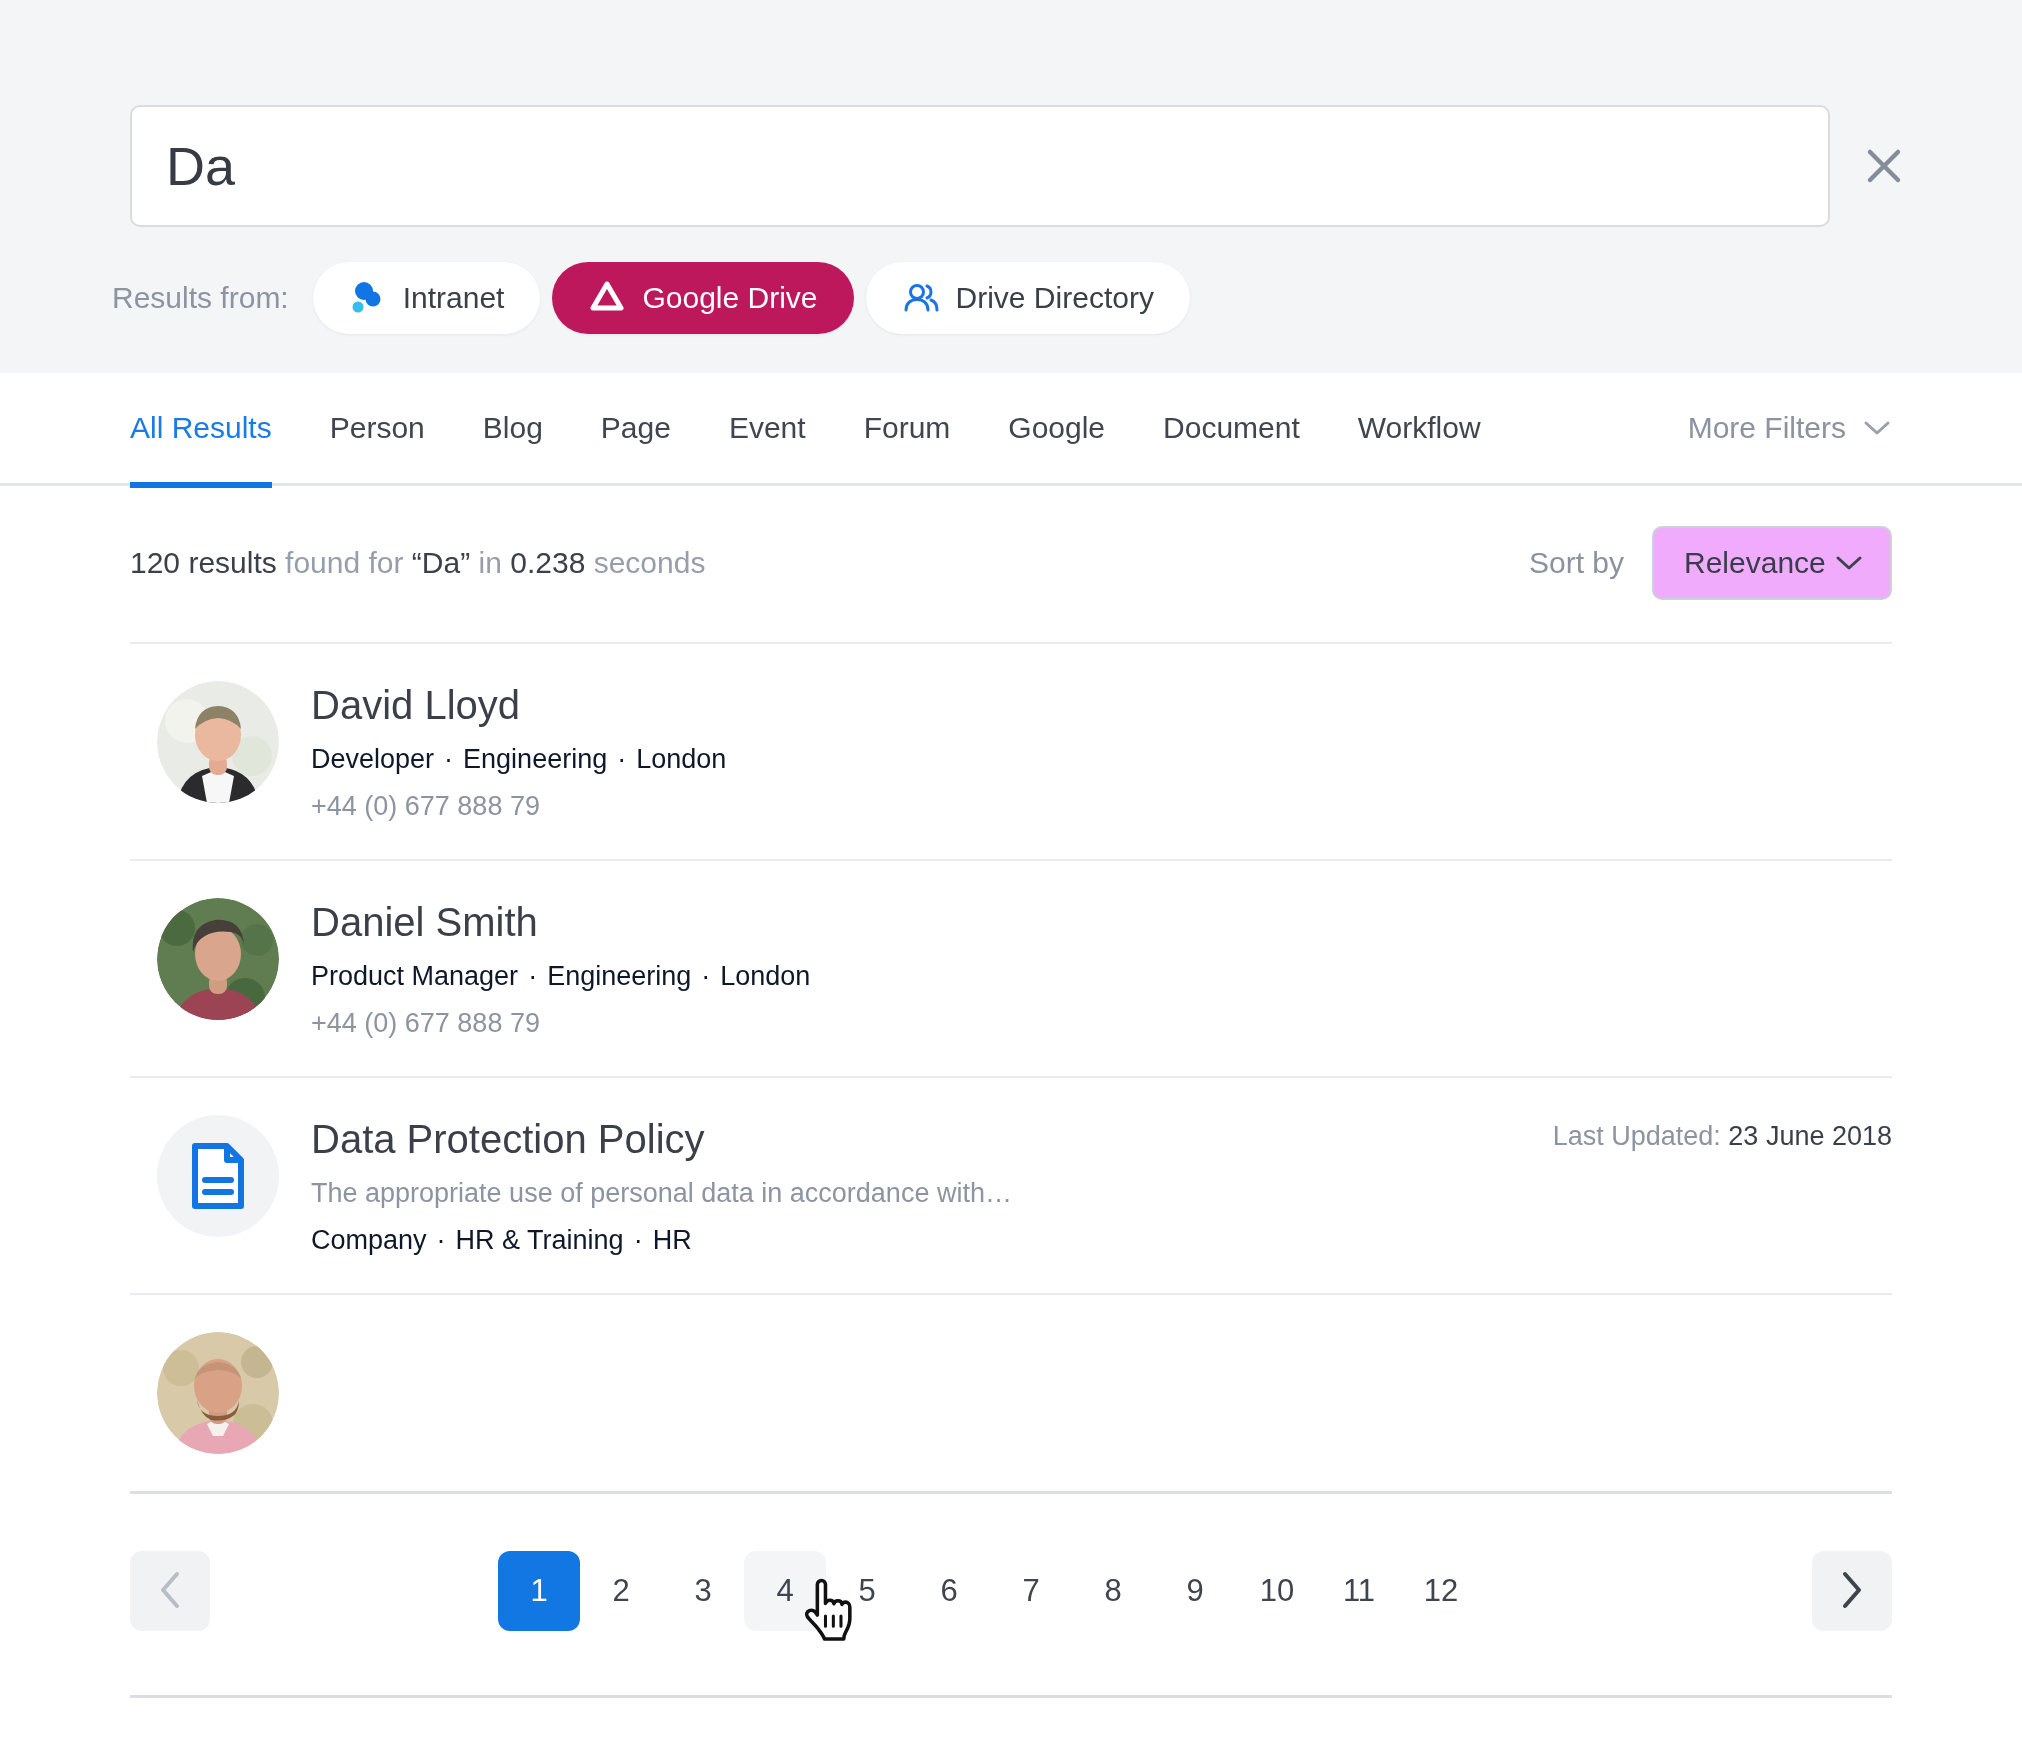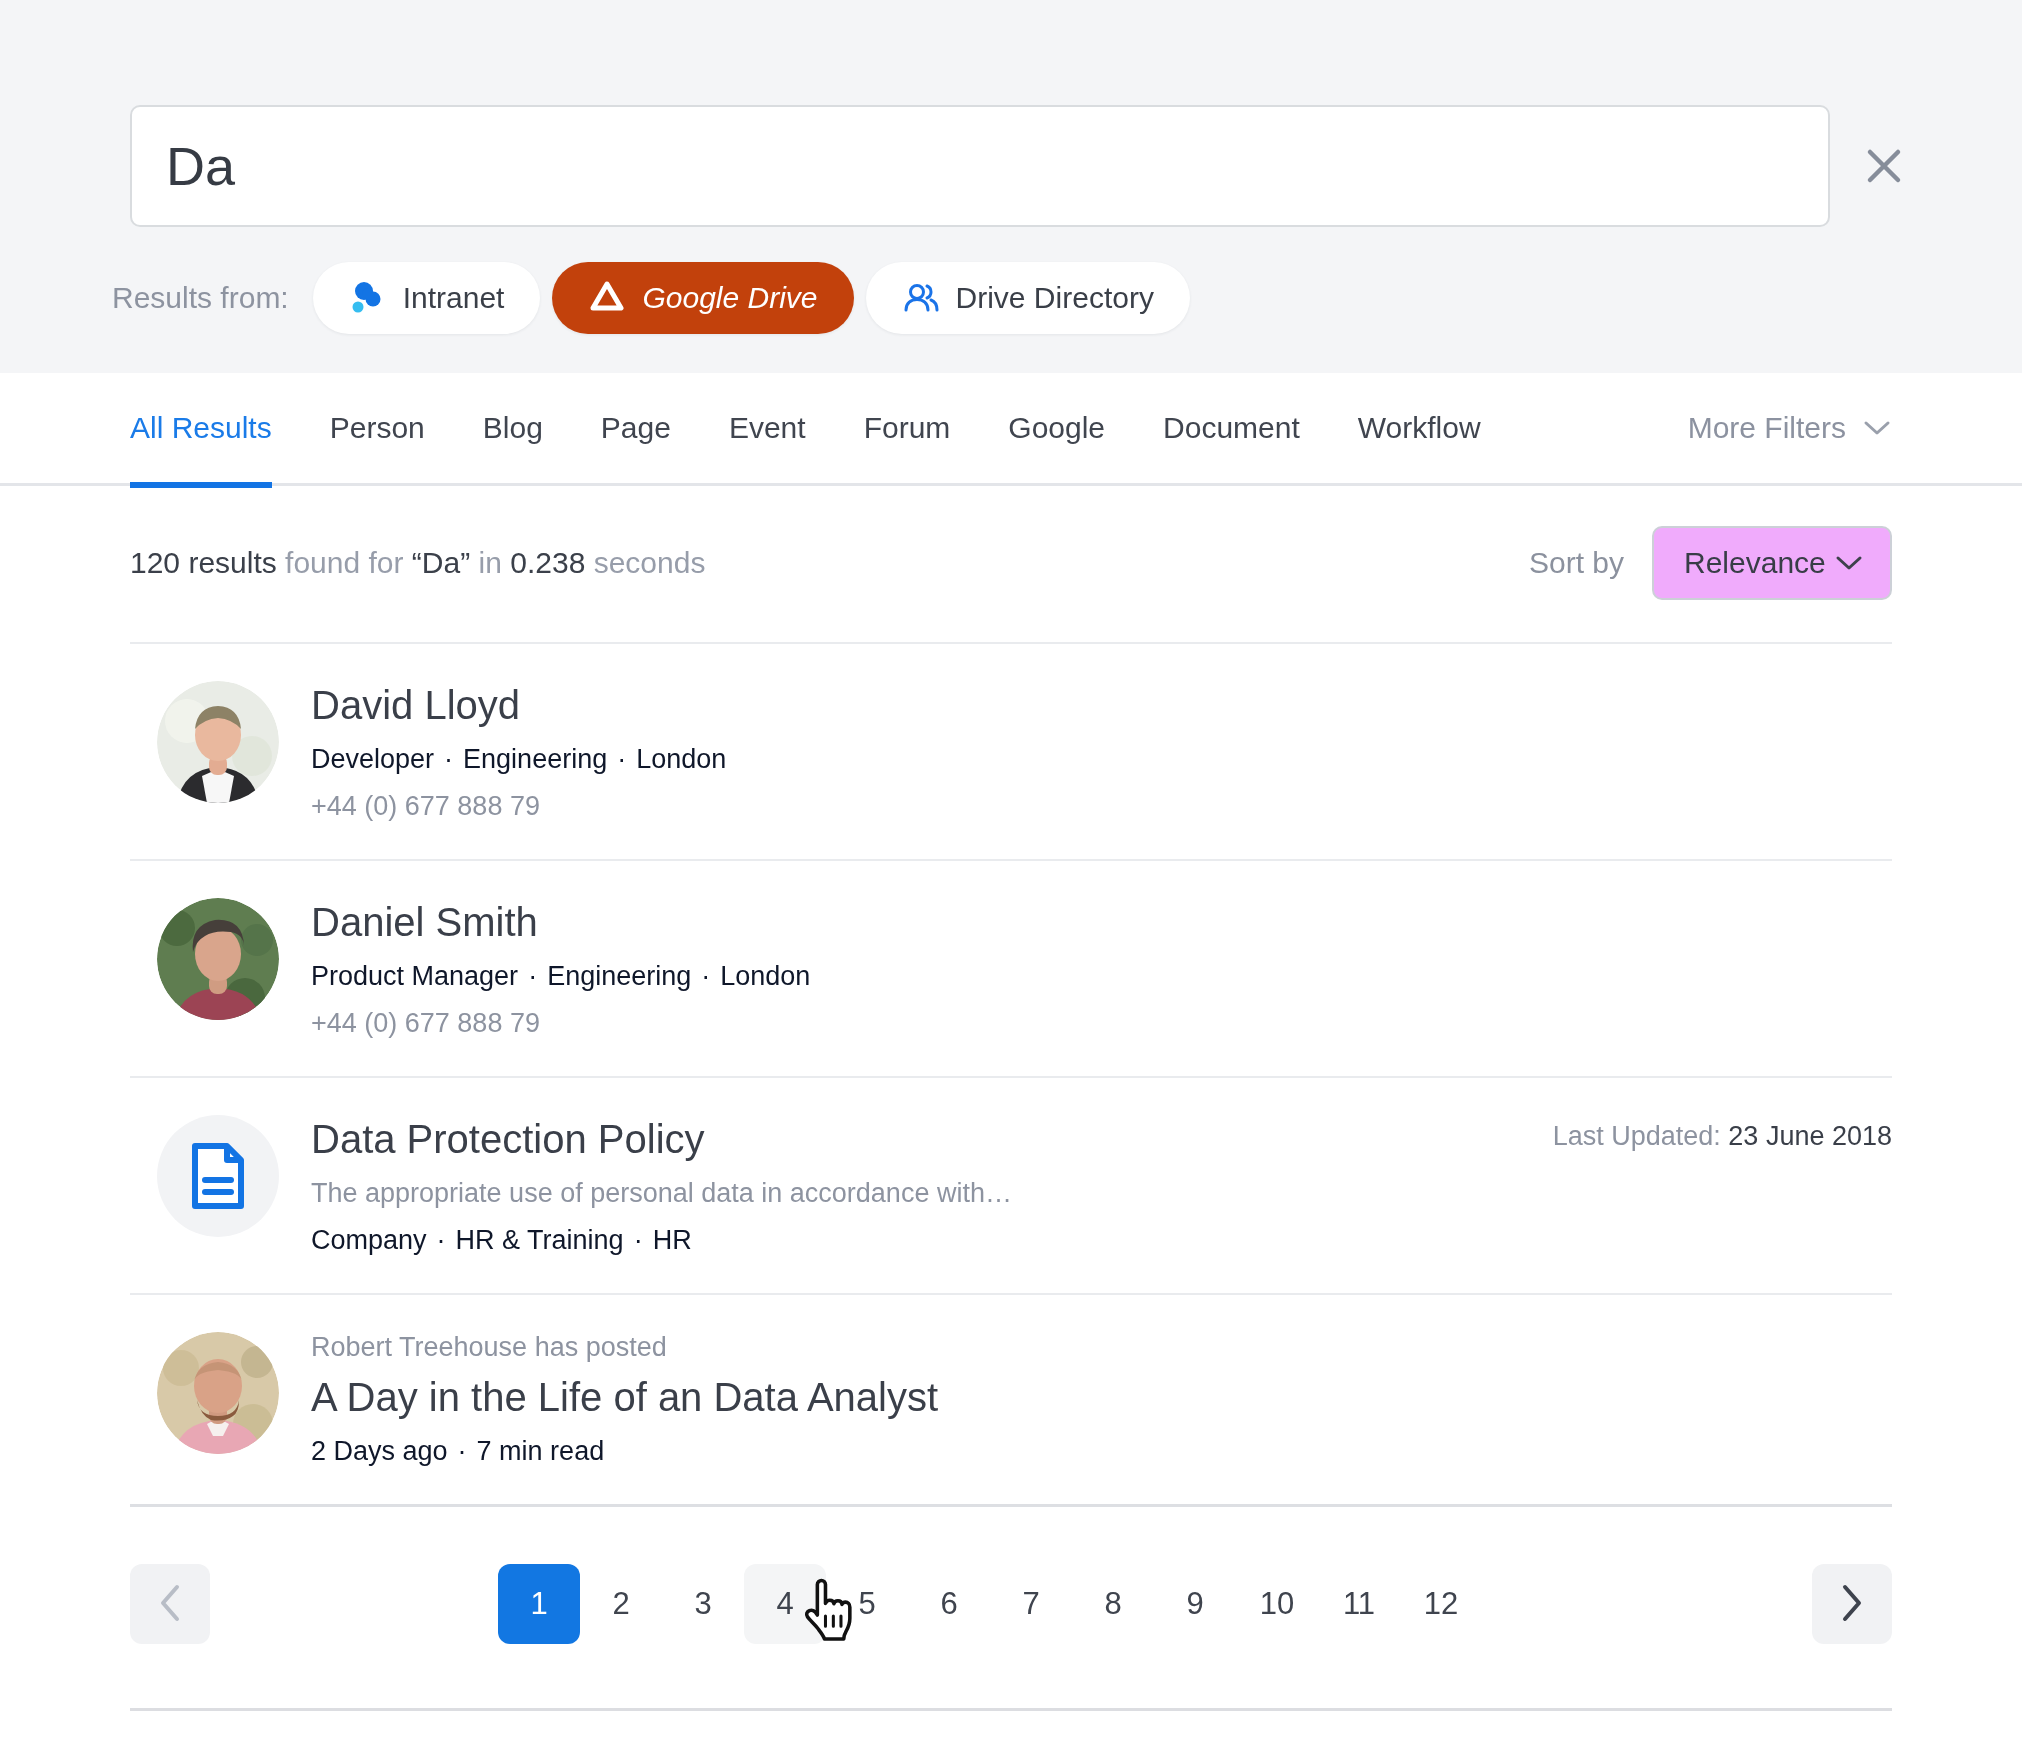--- a/index.html
+++ b/index.html
@@ -19,21 +19,21 @@
 
   .sources-row { position:absolute; left:112px; top:262px; height:72px;
     display:flex; align-items:center; }
   .sources-label { font-size:30px; color:#8d93a0; margin-right:24px; }
   .pill { display:inline-flex; align-items:center; height:72px; padding:0 36px;
     border-radius:36px; background:#ffffff; border:none; cursor:pointer;
     font-family:"Liberation Sans", sans-serif; font-size:30px; color:#3a3f48;
     margin-right:12px; box-shadow:0 1px 3px rgba(40,50,70,0.08); }
   .pill .pill-icon { width:38px; height:38px; margin-right:16px; display:inline-flex;
     align-items:center; justify-content:center; }
-  .pill.active { background:#c2410c; color:#ffffff;font-style:italic; }
+  .pill.active { background:#be185d; color:#ffffff; }
 
   
   .tab-bar { background:#ffffff; height:113px; display:flex; align-items:center;
     padding:0 130px; border-bottom:3px solid #e3e5e9; position:relative; }
   .tab { position:relative; height:113px; display:flex; align-items:center;
     font-size:30px; color:#40454f; background:none; border:none; cursor:pointer;
     font-family:"Liberation Sans", sans-serif; margin-right:58px; }
   .tab.active { color:#1a7be8; }
   .tab.active::after { content:""; position:absolute; left:0; right:0; bottom:-3px;
     height:6px; background:#1374e4; }
@@ -271,27 +271,20 @@
         <circle cx="100" cy="30" r="16" fill="#c2b48e" opacity="0.9"></circle>
         <circle cx="96" cy="92" r="20" fill="#cabb92" opacity="0.9"></circle>
         <path d="M16 122 Q24 90 61 88 Q98 90 106 122 Z" fill="#e8a7b4"></path>
         <path d="M50 92 L61 86 L72 92 L66 104 L56 104 Z" fill="#f6f0ee"></path>
         <rect x="52" y="72" width="18" height="20" rx="8" fill="#d09a80"></rect>
         <ellipse cx="61" cy="54" rx="24" ry="27" fill="#d9a287"></ellipse>
         <path d="M40 68 Q42 84 61 84 Q80 84 82 68 Q82 80 76 84 Q68 90 54 88 Q44 84 40 68 Z" fill="#8a5b3e"></path>
         <path d="M37 50 Q40 32 61 30 Q82 32 85 50 Q84 40 61 38 Q38 40 37 50 Z" fill="#b88a6a" opacity="0.6"></path>
       </svg>
     </div>
-    <div class="result-body">
-      <div class="result-byline">Robert Treehouse has posted</div>
-      <div class="post-title">A Day in the Life of an Data Analyst</div>
-      <div class="result-meta">
-        <span>2 Days ago</span><span class="sep">·</span><span>7 min read</span>
-      </div>
-    </div>
   </div>
 
   <hr class="divider thick">
 
   <div class="pagination">
     <button class="page-nav prev">
       <span>
         <svg width="26" height="40" viewBox="0 0 26 40">
             <path d="M20 4 L6 20 L20 36" fill="none" stroke="#b8bdc6" stroke-width="4" stroke-linecap="round" stroke-linejoin="round"></path>
           </svg>

